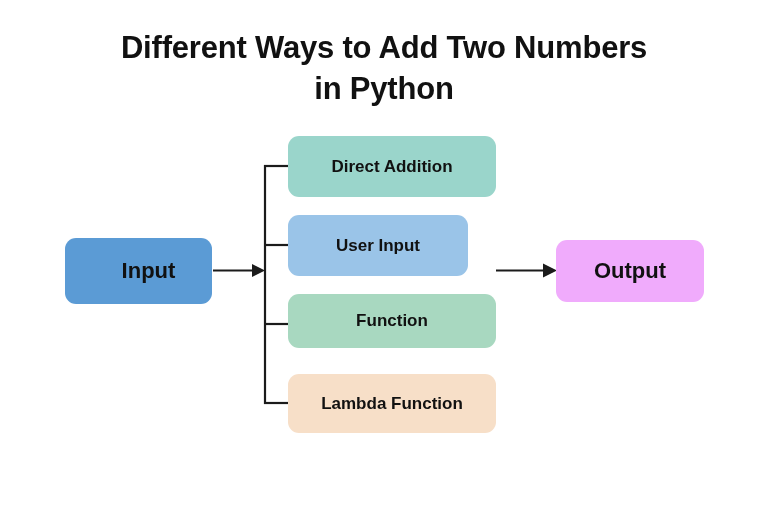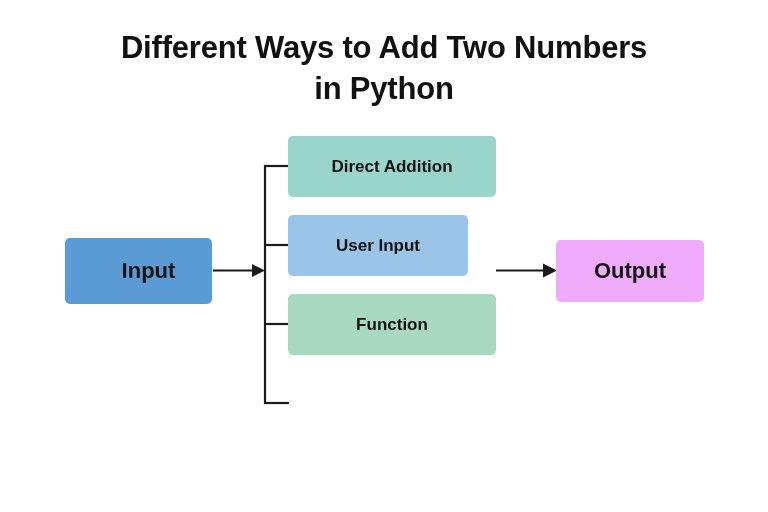--- a/index.html
+++ b/index.html
@@ -33,21 +33,21 @@
     color: #111111;
     white-space: pre-line;
   }
   
   .node {
     position: absolute;
     box-sizing: border-box;
     display: flex;
     align-items: center;
     justify-content: center;
-    border-radius: 5px;
+    border-radius: 11px;
     color: #111111;
     text-align: center;
   }
   .node .node-label {
     display: block;
     width: 100%;
     padding: 0 8px;
     box-sizing: border-box;
   }
   
@@ -57,21 +57,21 @@
   }
   #node-direct-addition {
     left: 288px; top: 136px; width: 208px; height: 61px;
     font-size: 17px; font-weight: 700;
   }
   #node-user-input {
     left: 288px; top: 215px; width: 180px; height: 61px;
     font-size: 17px; font-weight: 700;
   }
   #node-function {
-    left: 288px; top: 294px; width: 208px; height: 61px;
+    left: 288px; top: 294px; width: 208px; height: 54px;
     font-size: 17px; font-weight: 700;
   }
   #node-lambda-function {
     left: 288px; top: 374px; width: 208px; height: 59px;
     font-size: 17px; font-weight: 700;
   }
   #node-output {
     left: 556px; top: 240px; width: 148px; height: 62px;
     font-size: 22px; font-weight: 700;
   }
@@ -125,18 +125,21 @@
   </div>
 
   <div class="node" id="node-user-input" style="background-color: rgb(154, 196, 232); color: rgb(17, 17, 17);">
     <span class="node-label">User Input</span>
   </div>
 
   <div class="node" id="node-function" style="background-color: rgb(168, 216, 192); color: rgb(17, 17, 17);">
     <span class="node-label">Function</span>
   </div>
 
+  <div class="node" id="node-lambda-function" style="background-color: rgb(247, 223, 200); color: rgb(17, 17, 17);">
+    <span class="node-label">Lambda Function</span>
+  </div>
 
   <div class="node" id="node-output" style="background-color: #f0abfc; color: rgb(17, 17, 17);">
     <span class="node-label">Output</span>
   </div>
 
 </div>
 
 </body></html>

